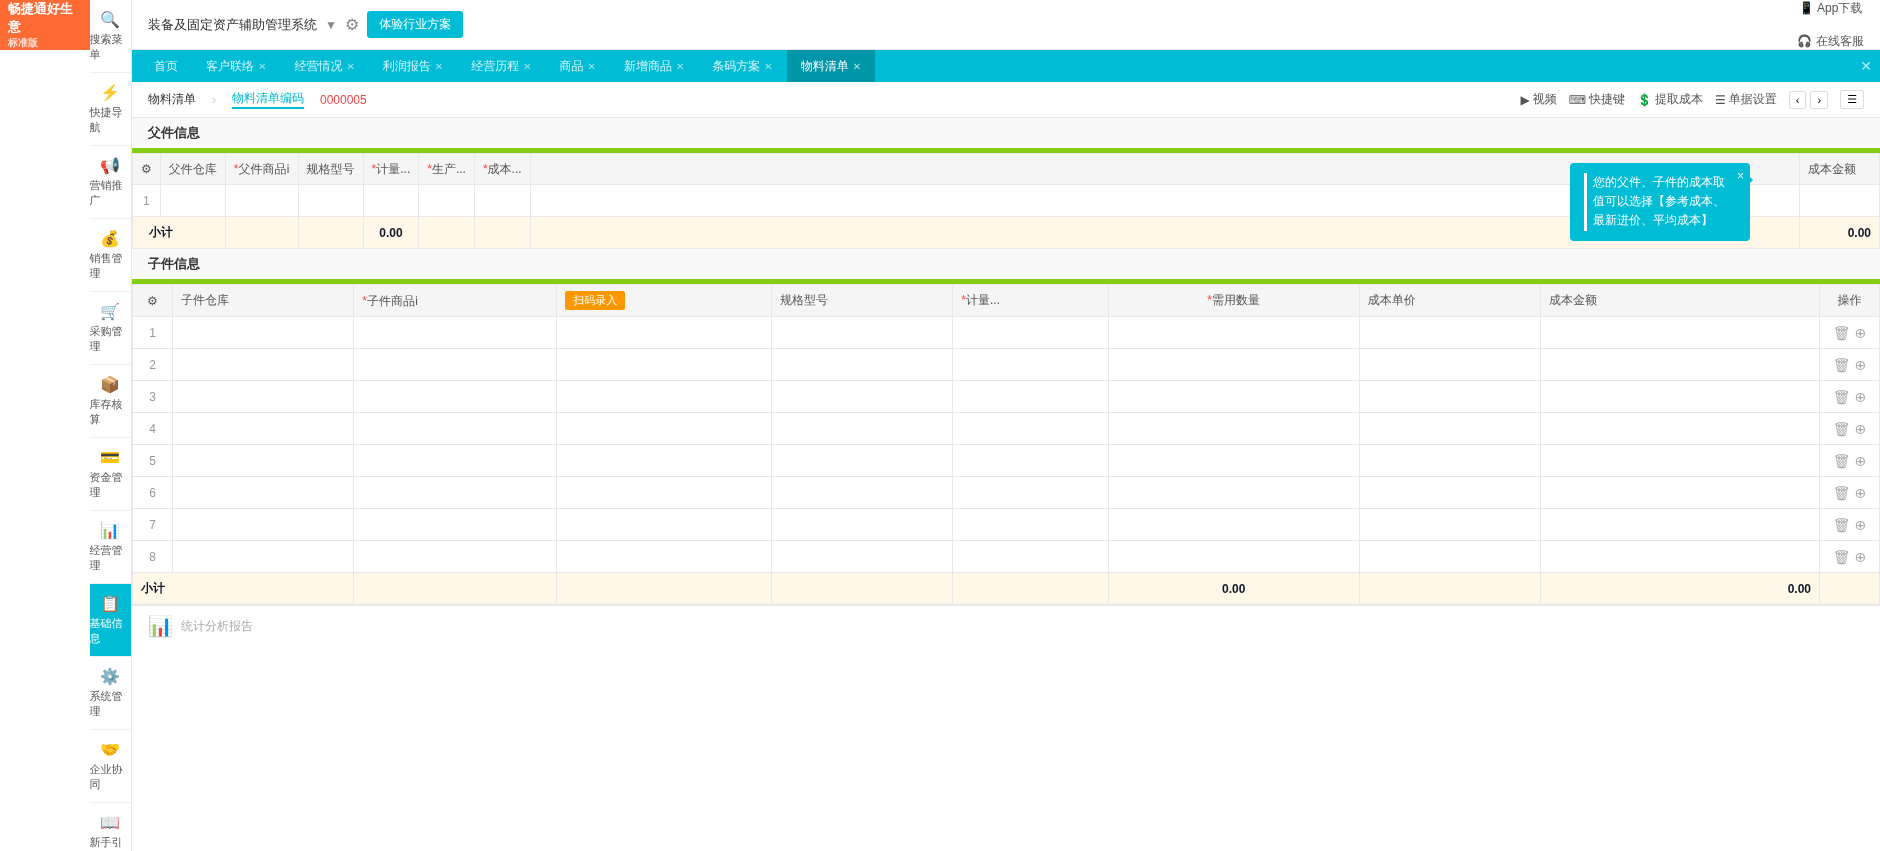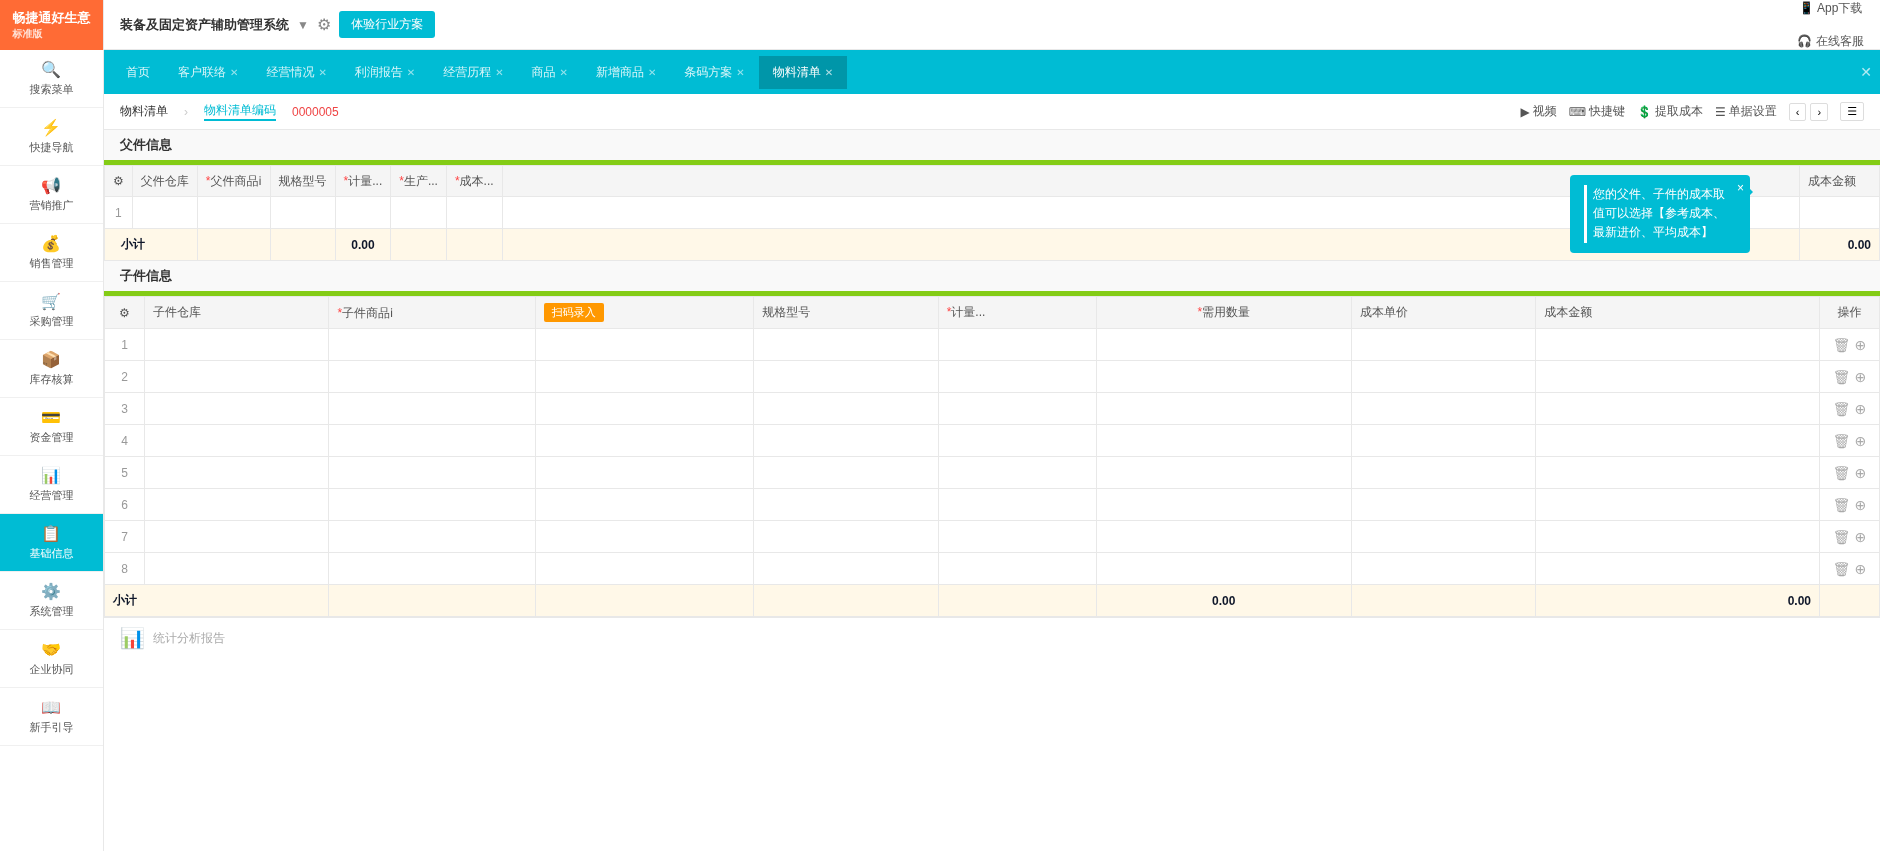--- a/index.html
+++ b/index.html
@@ -1,24 +1,24 @@
 <!DOCTYPE html>
 <html><head>
   <meta charset="utf-8">
   <style>
     * { margin: 0; padding: 0; box-sizing: border-box; }
     body { font-family: 'Microsoft YaHei', Arial, sans-serif; font-size: 12px; background: #f5f5f5; display: flex; height: 851px; overflow: hidden; }
 
     
     .sidebar {
-      width: 104px;
+      width: 132px;
       background: #fff;
       border-right: 1px solid #e8e8e8;
       display: flex;
-      flex-direction: column;
+      flex-direction: row;
       flex-shrink: 0;
     }
     .sidebar-logo {
       background: #ff6b35;
       height: 50px;
       display: flex;
       align-items: center;
       justify-content: center;
       color: white;
       font-size: 13px;
@@ -63,21 +63,21 @@
       font-size: 12px;
     }
     .topbar-right { display: flex; align-items: center; gap: 16px; font-size: 12px; color: #555; flex-direction: column; }
     .topbar-right .badge { background: #ff4444; color: white; border-radius: 10px; padding: 1px 5px; font-size: 10px; margin-left: 2px; }
 
     
     .nav-tabs {
       background: #00bcd4;
       display: flex;
       align-items: center;
-      height: 44px;
+      height: 32px;
       padding: 0 8px;
       overflow: hidden;
     }
     .nav-tab {
       color: white;
       padding: 8px 14px;
       cursor: pointer;
       font-size: 12px;
       display: flex;
       align-items: center;
@@ -272,21 +272,21 @@
         <span class="icon">📖</span>
         <span>新手引导</span>
       </div>
     </div>
 </div>
 
 <div class="main">
 
   <div class="topbar">
     <div class="topbar-left">
-      <span style="font-size:13px;color:#333;font-weight:bold;">装备及固定资产辅助管理系统</span>
+      <span style="font-size:13px;color:#333;">装备及固定资产辅助管理系统</span>
       <span style="cursor:pointer;color:#888;">▼</span>
       <span class="topbar-gear">⚙</span>
       <button class="topbar-btn">体验行业方案</button>
     </div>
     <div class="topbar-right">
       <span style="cursor:pointer;">
         💬 <span>消息</span>
         <span class="badge">6</span>
       </span>
       <span style="cursor:pointer;">

